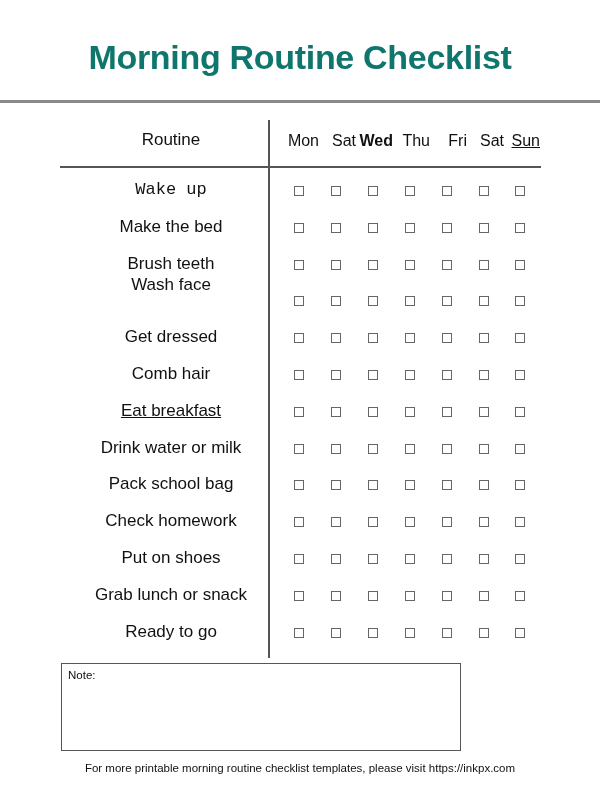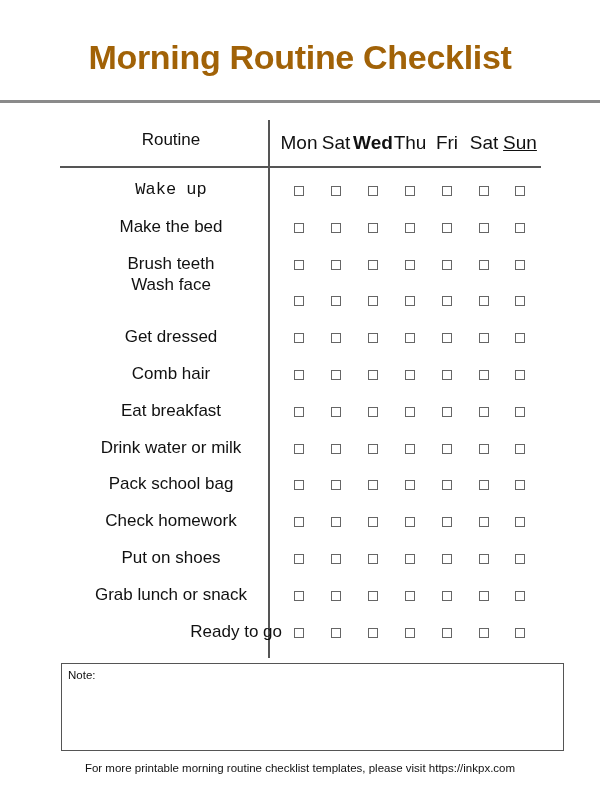--- a/index.html
+++ b/index.html
@@ -1,28 +1,28 @@
 <!DOCTYPE html>
 <html><head>
 <meta charset="utf-8">
 <style>
   html, body { margin: 0; padding: 0; background: #ffffff; }
   body { width: 600px; height: 800px; position: relative; overflow: hidden;
          font-family: "Liberation Sans", "DejaVu Sans", sans-serif; color: #111; }
   .title { position: absolute; left: 0; width: 600px; top: 38px; text-align: center;
-           font-size: 34px; font-weight: bold; letter-spacing: -0.3px; color: #a16207; }
+           font-size: 34px; font-weight: bold; letter-spacing: -0.3px; color: #0f766e; }
   .rule { position: absolute; left: 0; top: 100px; width: 600px; height: 3px; background: #8a8a8a; }
   .vline { position: absolute; left: 268px; top: 120px; width: 1.5px; height: 538px; background: #555; }
   .hline { position: absolute; left: 60px; top: 166px; width: 481px; height: 1.5px; background: #555; }
   .hdr-routine { position: absolute; left: 60px; width: 222px; top: 130px; text-align: center; font-size: 17px; }
-  .day { position: absolute; top: 132px; width: 40px; margin-left: -20px; text-align: center; font-size: 19px; }
+  .day { position: absolute; top: 132px; width: 40px; margin-left: -20px; text-align: right; font-size: 16px; }
   .row-label { position: absolute; left: 60px; width: 222px; text-align: center; font-size: 17px; }
   .cb { position: absolute; width: 10px; height: 10px; border: 1.3px solid #666; background: #fff;
         box-sizing: border-box; margin-left: -5px; cursor: pointer; }
-  .note { position: absolute; left: 61px; top: 663px; width: 503px; height: 88px;
+  .note { position: absolute; left: 61px; top: 663px; width: 400px; height: 88px;
           border: 1.2px solid #555; box-sizing: border-box; }
   .note-label { position: absolute; left: 6px; top: 5px; font-size: 11.5px; }
   .footer { position: absolute; left: 0; width: 600px; top: 762px; text-align: center; font-size: 11.5px; }
 </style>
 </head>
 <body>
 
 <div class="title">Morning Routine Checklist</div>
 <div class="rule"></div>
 
@@ -94,21 +94,21 @@
         <div class="row-label" style="top: 364px;">Comb hair</div>
         <div class="cb" style="left: 299px; top: 370px;"></div>
         <div class="cb" style="left: 336px; top: 370px;"></div>
         <div class="cb" style="left: 373px; top: 370px;"></div>
         <div class="cb" style="left: 410px; top: 370px;"></div>
         <div class="cb" style="left: 447px; top: 370px;"></div>
         <div class="cb" style="left: 484px; top: 370px;"></div>
         <div class="cb" style="left: 520px; top: 370px;"></div>
       </div>
       <div>
-        <div class="row-label" style="top: 400.8px;">Eat breakfast</div>
+        <div class="row-label" style="top: 400.8px; text-decoration: underline;">Eat breakfast</div>
         <div class="cb" style="left: 299px; top: 406.8px;"></div>
         <div class="cb" style="left: 336px; top: 406.8px;"></div>
         <div class="cb" style="left: 373px; top: 406.8px;"></div>
         <div class="cb" style="left: 410px; top: 406.8px;"></div>
         <div class="cb" style="left: 447px; top: 406.8px;"></div>
         <div class="cb" style="left: 484px; top: 406.8px;"></div>
         <div class="cb" style="left: 520px; top: 406.8px;"></div>
       </div>
       <div>
         <div class="row-label" style="top: 437.6px;">Drink water or milk</div>
@@ -154,21 +154,21 @@
         <div class="row-label" style="top: 584.8px;">Grab lunch or snack</div>
         <div class="cb" style="left: 299px; top: 590.8px;"></div>
         <div class="cb" style="left: 336px; top: 590.8px;"></div>
         <div class="cb" style="left: 373px; top: 590.8px;"></div>
         <div class="cb" style="left: 410px; top: 590.8px;"></div>
         <div class="cb" style="left: 447px; top: 590.8px;"></div>
         <div class="cb" style="left: 484px; top: 590.8px;"></div>
         <div class="cb" style="left: 520px; top: 590.8px;"></div>
       </div>
       <div>
-        <div class="row-label" style="top: 621.6px; text-align: right;">Ready to go</div>
+        <div class="row-label" style="top: 621.6px;">Ready to go</div>
         <div class="cb" style="left: 299px; top: 627.6px;"></div>
         <div class="cb" style="left: 336px; top: 627.6px;"></div>
         <div class="cb" style="left: 373px; top: 627.6px;"></div>
         <div class="cb" style="left: 410px; top: 627.6px;"></div>
         <div class="cb" style="left: 447px; top: 627.6px;"></div>
         <div class="cb" style="left: 484px; top: 627.6px;"></div>
         <div class="cb" style="left: 520px; top: 627.6px;"></div>
       </div>
     </div>
 </div>

